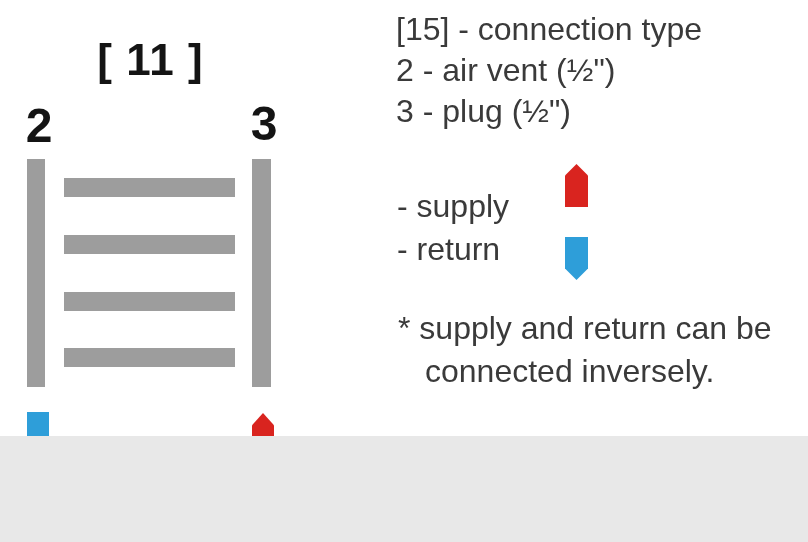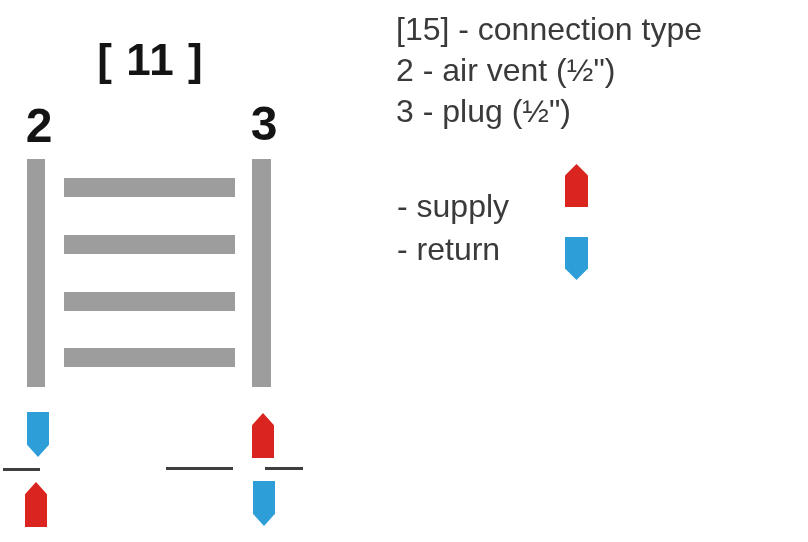--- a/index.html
+++ b/index.html
@@ -12,21 +12,21 @@
     --dash:#3f3f3f;
   }
   html,body{margin:0;padding:0;}
   body{
     font-family:"Liberation Sans", sans-serif;
     background:#e8e8e8;
   }
   .canvas{
     position:relative;
     width:808px;
-    height:542px;
+    height:436px;
     background:var(--background);
     overflow:hidden;
   }
   
   .big-label{
     position:absolute;
     color:var(--label_text);
     font-weight:700;
     line-height:1;
     white-space:nowrap;
@@ -137,14 +137,18 @@
     <div>[15] - connection type</div>
     <div>2 - air vent (½")</div>
     <div>3 - plug (½")</div>
   </div>
 
   <div class="legend-label supply-label">- supply</div>
   <div class="legend-label return-label">- return</div>
   <div class="arrow legend-arrow up supply a-legend-supply"></div>
   <div class="arrow legend-arrow down return a-legend-return"></div>
 
+  <div class="note">
+    <div>* supply and return can be</div>
+    <div class="indent">connected inversely.</div>
+  </div>
 
 </div>
 
 </body></html>

